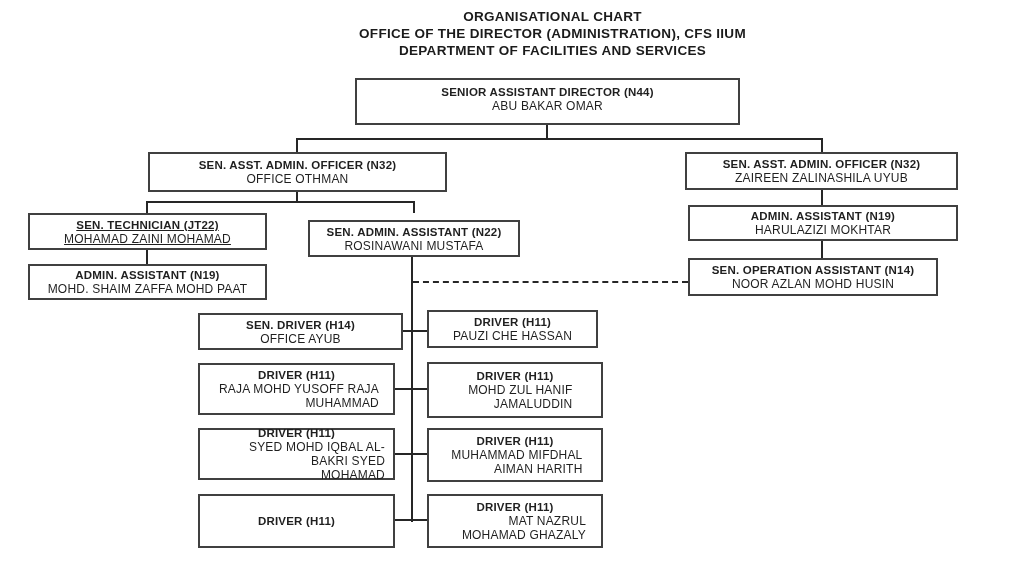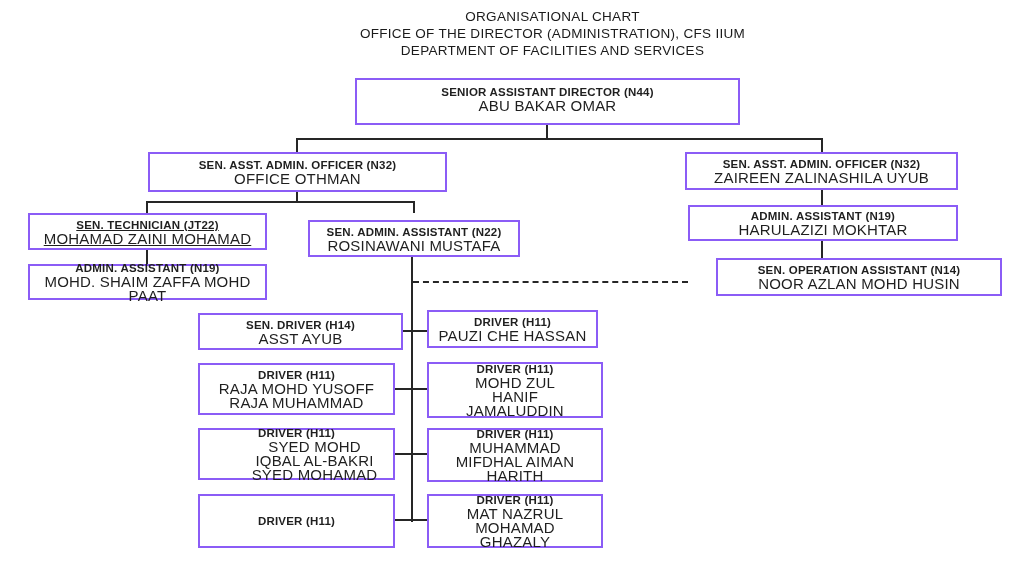--- a/index.html
+++ b/index.html
@@ -3,30 +3,30 @@
 <meta charset="utf-8">
 <style>
   html,body{margin:0;padding:0;background:#fff;}
   #stage{
     position:relative;width:1024px;height:585px;background:#ffffff;
     font-family:"Liberation Sans","DejaVu Sans",sans-serif;
     color:#1f1f1f;overflow:hidden;
   }
   .chart-title{
     position:absolute;left:80px;top:8px;width:945px;text-align:center;
-    font-weight:normal;font-size:13.5px;line-height:17px;letter-spacing:.3px;color:#1b1b1b;
+    font-weight:bold;font-size:13.5px;line-height:17px;letter-spacing:.3px;color:#1b1b1b;
   }
   .node{
-    position:absolute;box-sizing:border-box;border:2px solid #8b5cf6;background:#ffffff;
+    position:absolute;box-sizing:border-box;border:2px solid #404040;background:#ffffff;
     display:flex;flex-direction:column;align-items:center;justify-content:center;
     text-align:center;padding:2px 8px;
   }
   .node.align-top{justify-content:flex-start;padding-top:5px;}
   .node-title{font-weight:bold;font-size:11.5px;line-height:14px;letter-spacing:.2px;}
-  .node-name{font-weight:normal;font-size:15px;line-height:14px;letter-spacing:.2px;}
+  .node-name{font-weight:normal;font-size:12px;line-height:14px;letter-spacing:.2px;text-align:right;}
   .line{position:absolute;background:#262626;}
   .line.dashed{background:transparent;border-top:2px dashed #262626;}
 </style>
 </head>
 <body>
 
 <div id="stage">
   <div class="chart-title">
     <div>ORGANISATIONAL CHART</div>
     <div>OFFICE OF THE DIRECTOR (ADMINISTRATION), CFS IIUM</div>
@@ -73,27 +73,27 @@
         <div class="node-name">MOHD. SHAIM ZAFFA MOHD PAAT</div>
       </div>
       <div class="node" style="left: 308px; top: 220px; width: 212px; height: 37px;">
         <div class="node-title">SEN. ADMIN. ASSISTANT (N22)</div>
         <div class="node-name">ROSINAWANI MUSTAFA</div>
       </div>
       <div class="node" style="left: 688px; top: 205px; width: 270px; height: 36px;">
         <div class="node-title">ADMIN. ASSISTANT (N19)</div>
         <div class="node-name">HARULAZIZI MOKHTAR</div>
       </div>
-      <div class="node" style="left: 688px; top: 258px; width: 286px; height: 38px; margin-left: 28px;">
+      <div class="node" style="left: 688px; top: 258px; width: 250px; height: 38px;">
         <div class="node-title">SEN. OPERATION ASSISTANT (N14)</div>
         <div class="node-name">NOOR AZLAN MOHD HUSIN</div>
       </div>
       <div class="node" style="left: 198px; top: 313px; width: 205px; height: 37px;">
         <div class="node-title">SEN. DRIVER (H14)</div>
-        <div class="node-name">ASST AYUB</div>
+        <div class="node-name">OFFICE AYUB</div>
       </div>
       <div class="node" style="left: 427px; top: 310px; width: 171px; height: 38px;">
         <div class="node-title">DRIVER (H11)</div>
         <div class="node-name">PAUZI CHE HASSAN</div>
       </div>
       <div class="node" style="left: 198px; top: 363px; width: 197px; height: 52px;">
         <div class="node-title">DRIVER (H11)</div>
         <div class="node-name" style="max-width: 165px;">RAJA MOHD YUSOFF RAJA MUHAMMAD</div>
       </div>
       <div class="node" style="left: 427px; top: 362px; width: 176px; height: 56px;">

